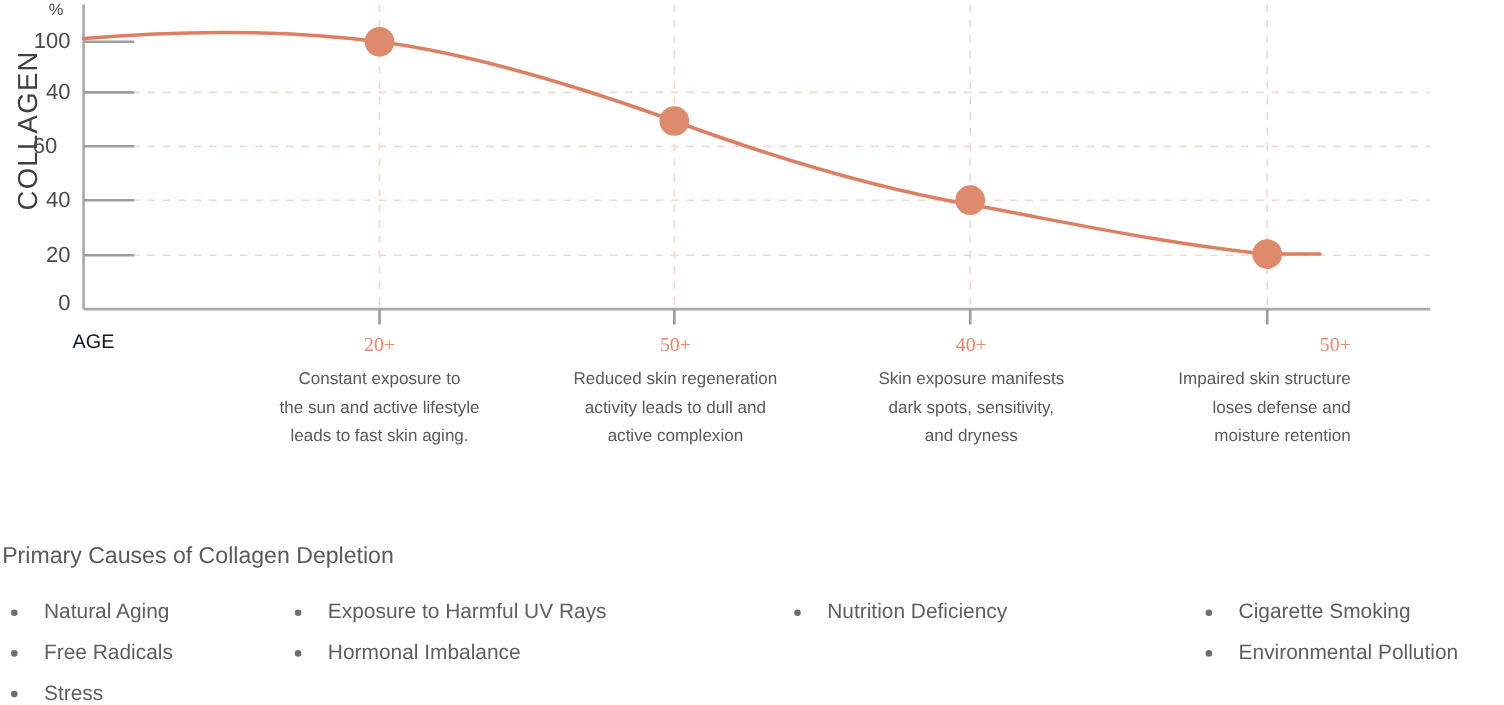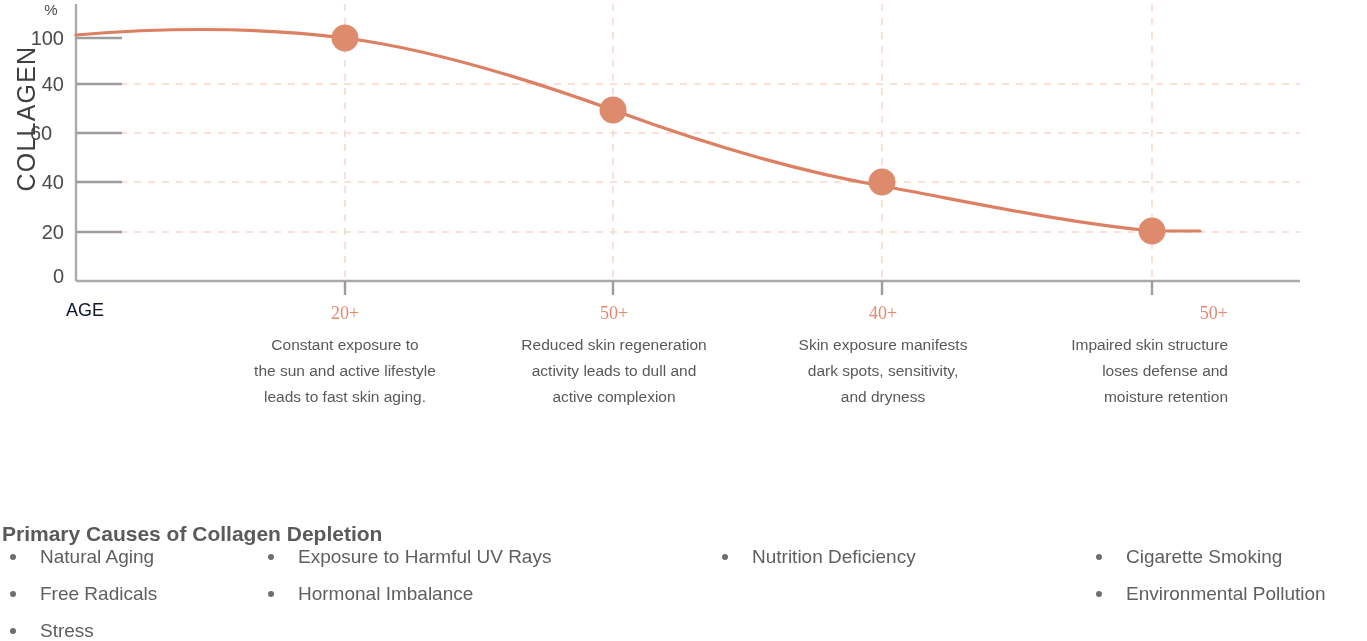--- a/index.html
+++ b/index.html
@@ -85,24 +85,23 @@
     position: absolute;
     left: 0;
     top: 494px;
     width: 1367px;
   }
   #causes-heading {
     position: absolute;
     left: 2px;
     top: 0;
     font-size: 21px;
-    font-weight: bold;
+    font-weight: normal;
     color: #5a5a5a;
     white-space: nowrap;
-    margin-top: 28px;
   }
   .cause-col {
     position: absolute;
     top: 44px;
   }
   .cause-item {
     position: relative;
     font-size: 19px;
     color: #5f5f5f;
     height: 37px;

